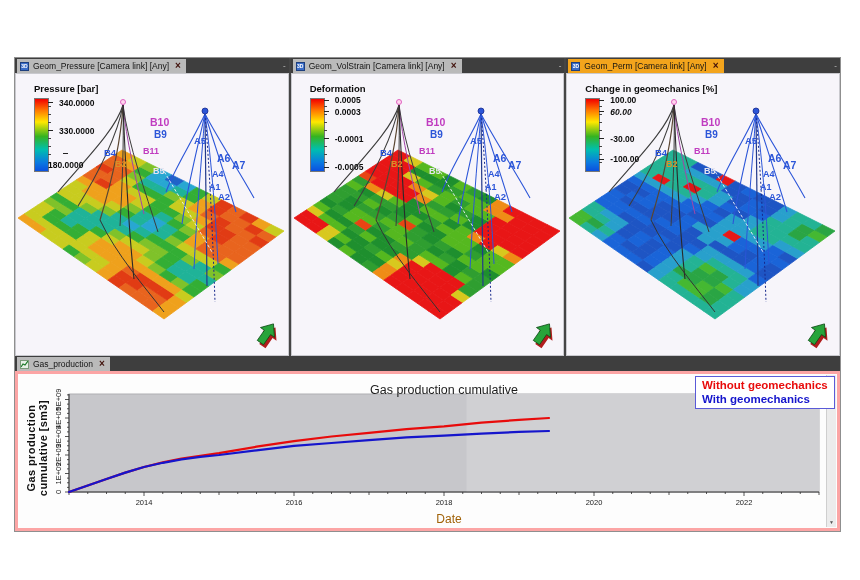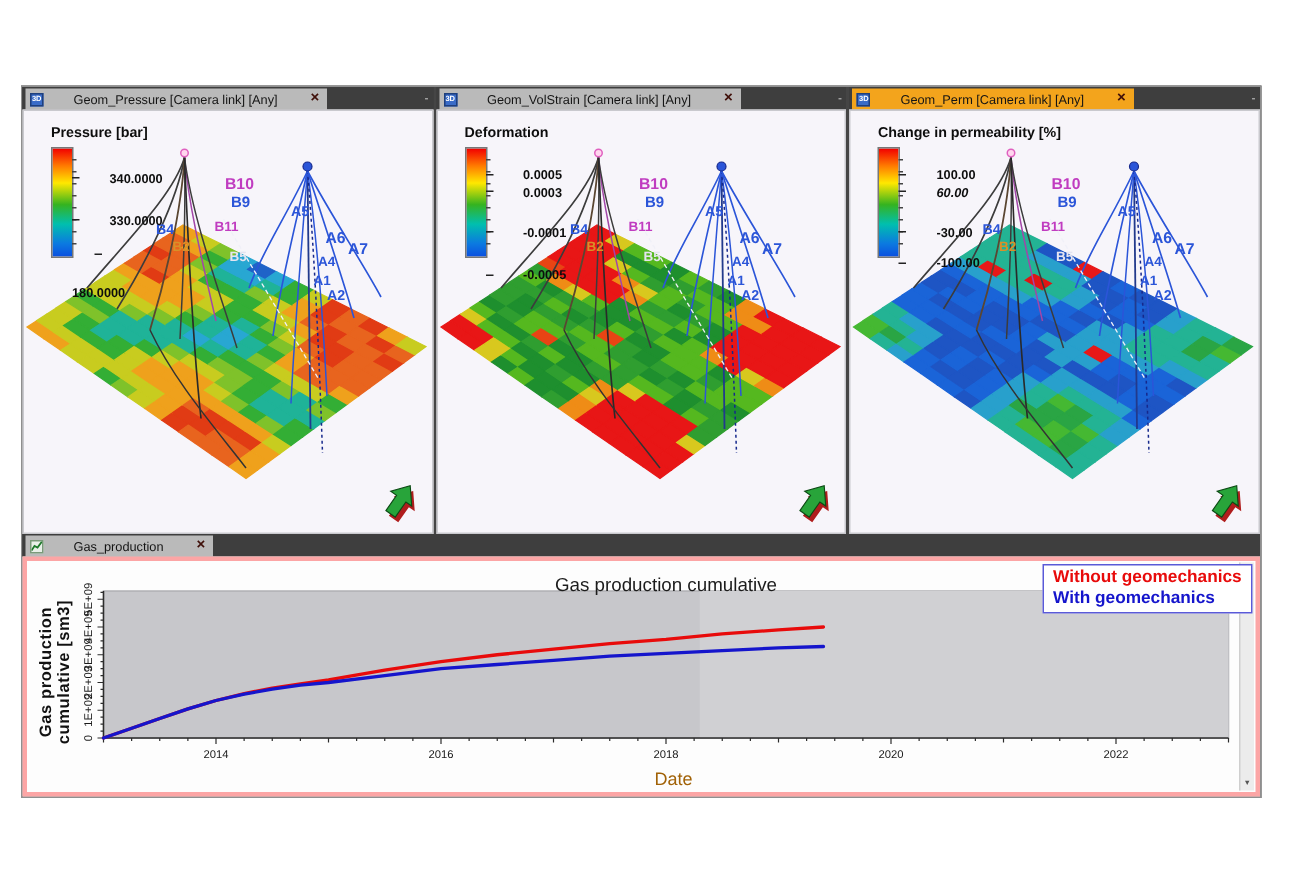--- a/index.html
+++ b/index.html
@@ -3,35 +3,35 @@
 <meta charset="utf-8">
 <style>
   html,body{margin:0;padding:0;}
   body{width:860px;height:580px;background:#ffffff;position:relative;overflow:hidden;
        font-family:"Liberation Sans","DejaVu Sans",sans-serif;}
   .app{position:absolute;left:14px;top:57px;width:825px;height:473px;background:#454545;border:1px solid #8f8f8f;}
   .top-row{position:absolute;left:0;top:0;width:825px;height:298px;display:flex;gap:2px;background:#454545;}
   .panel3d{position:relative;flex:1;height:298px;background:#3e3e3e;}
   .tabbar{position:relative;height:15px;background:#3e3e3e;display:flex;align-items:flex-end;}
   .tab{margin:1px 0 0 2px;height:14px;background:#bababa;display:flex;align-items:center;
-       padding:0 5px 0 3px;font-size:8.5px;color:#141414;gap:20px;white-space:nowrap;}
+       padding:0 5px 0 3px;font-size:8.5px;color:#141414;gap:4px;white-space:nowrap;}
   .tab.active{background:#f3a41c;}
   .tab .ticon{width:9px;height:9px;background:#3a6cc8;color:#fff;font-size:5px;font-weight:bold;
        display:flex;align-items:center;justify-content:center;border:1px solid #1e3f7d;box-sizing:border-box;}
   .tab .ticon.chart{background:#e8f0e8;color:#1d7a2a;border-color:#7a9a7a;}
   .tab .tclose{font-size:10px;font-weight:bold;color:#40100a;margin-left:2px;line-height:8px;}
   .menu-dash{position:absolute;right:3px;top:4px;color:#cccccc;font-size:8px;line-height:8px;}
   .viewport{position:absolute;left:0;top:15px;right:0;bottom:0;background:#f7f5fa;border:1px solid #c9c9ce;box-sizing:border-box;}
   .scene{position:absolute;left:0;top:0;}
   .legend3d{position:absolute;left:4px;top:9px;z-index:5;padding-left:14px;}
   .legend3d .ltitle{font-size:9.5px;font-weight:bold;color:#0d0d0d;white-space:nowrap;}
   .cbar-wrap{position:relative;margin-top:4px;}
   .cbar{width:13px;height:72px;border:1px solid #777;
         background:linear-gradient(#f20000,#ff7a00 16%,#ffe800 32%,#35b320 52%,#00bfae 70%,#0b7ae0 88%,#0b50e0);}
-  .cbt{position:absolute;left:14px;display:flex;align-items:center;gap:20px;white-space:nowrap;margin-top:16px;}
+  .cbt{position:absolute;left:14px;display:flex;align-items:center;gap:6px;white-space:nowrap;}
   .cbt i{display:block;width:5px;height:1px;background:#222;}
   .cbt span{font-size:8.5px;font-weight:bold;color:#0d0d0d;}
   .cbm{position:absolute;left:14px;width:3px;height:1px;background:#444;}
   .bottom-panel{position:absolute;left:0;top:298px;width:825px;height:175px;background:#3e3e3e;}
   .chart-content{position:absolute;left:0;top:15px;right:0;bottom:0;background:#fdfdfd;border:3px solid #fca5a5;box-sizing:border-box;}
   .chart-title{position:absolute;left:51px;top:9px;width:750px;text-align:center;font-size:12.5px;color:#1c1c1c;}
   .chart-legend{position:absolute;left:677px;top:2px;background:#ffffff;border:1px solid #5a5ad8;
         padding:1px 6px 2px 6px;z-index:6;}
   .chart-legend .le{font-size:11.5px;font-weight:bold;line-height:14px;white-space:nowrap;}
   .ylab{position:absolute;left:-56px;top:62px;width:150px;text-align:center;transform:rotate(-90deg);
@@ -887,21 +887,21 @@
               <text x="196" y="103" fill="#2b55d8" font-size="9" font-weight="bold">A4</text>
               <text x="193" y="116" fill="#2b55d8" font-size="9" font-weight="bold">A1</text>
               <text x="202" y="126" fill="#2b55d8" font-size="9.5" font-weight="bold">A2</text>
             </g>
             <g transform="translate(241,248)">
               <polygon points="6,24 6,11 1,11 10,0 19,11 14,11 14,24" fill="#b01d1d" transform="translate(2,3.5) rotate(35 10 12) scale(0.95)"></polygon>
               <polygon points="6,24 6,11 1,11 10,0 19,11 14,11 14,24" fill="#28a43a" stroke="#0c4a14" stroke-width="0.8" transform="rotate(35 10 12) scale(0.95)"></polygon>
             </g>
           </svg>
         <div class="legend3d">
-          <div class="ltitle">Change in permeability [%]</div>
+          <div class="ltitle">Change in geomechanics [%]</div>
           <div class="cbar-wrap">
               <div class="cbar"></div>
               <div class="cbm" style="top: 8px;"></div>
               <div class="cbm" style="top: 16px;"></div>
               <div class="cbm" style="top: 24px;"></div>
               <div class="cbm" style="top: 32px;"></div>
               <div class="cbm" style="top: 40px;"></div>
               <div class="cbm" style="top: 48px;"></div>
               <div class="cbm" style="top: 56px;"></div>
               <div class="cbm" style="top: 64px;"></div>

